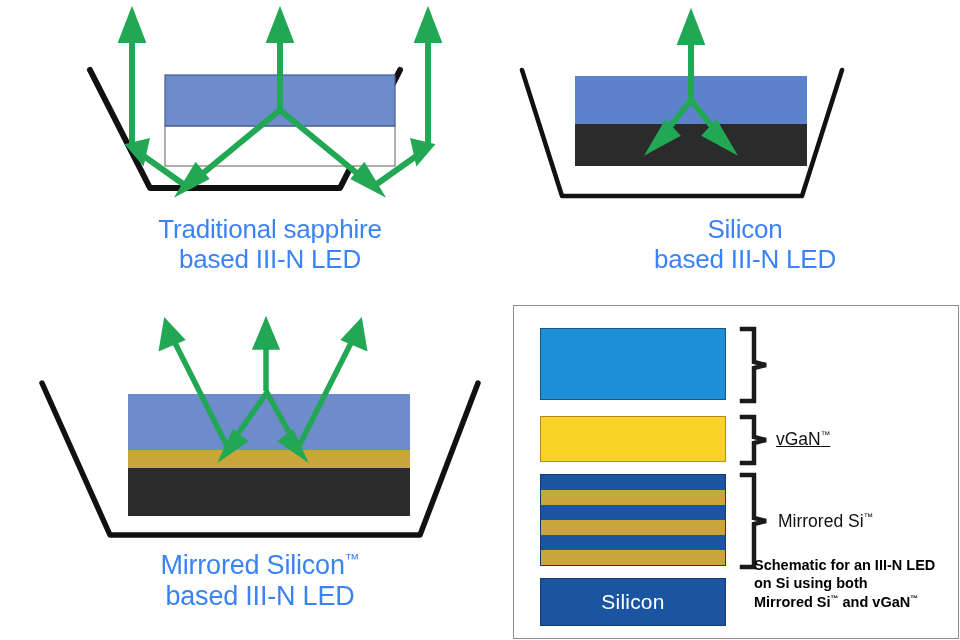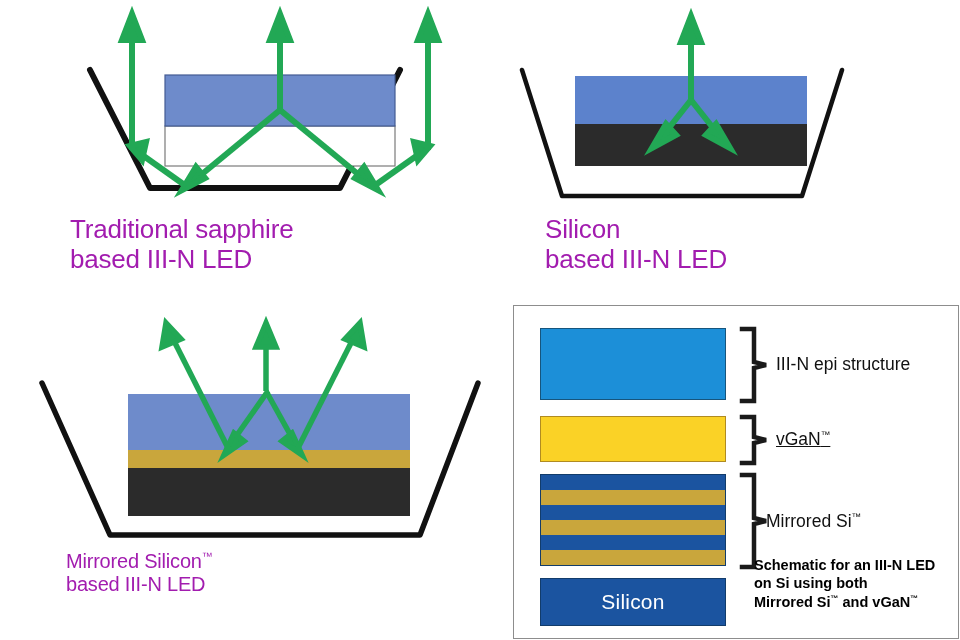--- a/index.html
+++ b/index.html
@@ -24,32 +24,33 @@
   }
   .panel {
     position: absolute;
   }
   .panel-svg {
     position: absolute;
     left: 0; top: 0;
   }
   .caption {
     position: absolute;
+    text-align: center;
     font-family: "Liberation Sans", sans-serif;
     font-weight: 400;
-    color: #a21caf;
+    color: #3b82f6;
     line-height: 1.16;
     letter-spacing: -0.2px;
   }
   .caption .line { display: block; white-space: nowrap; }
 
   
   #cap-sapphire { left: 70px;  top: 214px;  width: 400px; font-size: 26px; }
   #cap-silicon  { left: 545px; top: 214px;  width: 400px; font-size: 26px; }
-  #cap-mirrored { left: 66px;  top: 550px;  width: 420px; font-size: 20px; }
+  #cap-mirrored { left: 50px;  top: 550px;  width: 420px; font-size: 27px; }
 
   .tm {
     font-size: 0.55em;
     vertical-align: super;
     letter-spacing: 0;
   }
 
   
   #legend-panel {
     position: absolute;
@@ -98,21 +99,21 @@
 
   .legend-row-label {
     position: absolute;
     font-size: 17.5px;
     color: #111111;
     white-space: nowrap;
     font-family: "Liberation Sans", sans-serif;
   }
   #lbl-epi    { left: 262px; top: 48px; }
   #lbl-vgan   { left: 262px; top: 123px; text-decoration: underline; }
-  #lbl-mirror { left: 252px; top: 205px; text-align: right; }
+  #lbl-mirror { left: 264px; top: 205px; text-align: right; }
 
   .brace {
     position: absolute;
   }
 
   #legend-caption {
     position: absolute;
     left: 240px;
     top: 250px;
     width: 210px;
@@ -253,21 +254,20 @@
     </svg>
 
     <svg class="brace" style="left:222px;top:108px;" width="40" height="52" viewBox="0 0 40 52">
       <path d="M 6 3 L 18 3 L 18 23 L 30 26 L 18 29 L 18 49 L 6 49" fill="none" stroke="#1a1a1a" stroke-width="4.5" stroke-linecap="square" stroke-linejoin="miter"></path>
     </svg>
 
     <svg class="brace" style="left:222px;top:166px;" width="40" height="98" viewBox="0 0 40 98">
       <path d="M 6 3 L 18 3 L 18 46 L 30 49 L 18 52 L 18 95 L 6 95" fill="none" stroke="#1a1a1a" stroke-width="4.5" stroke-linecap="square" stroke-linejoin="miter"></path>
     </svg>
 
-    <div class="legend-row-label" id="lbl-epi">III-N epi structure</div>
 
     <div class="legend-row-label" id="lbl-vgan">
       vGaN<span class="tm">™</span>
     </div>
 
     <div class="legend-row-label" id="lbl-mirror">
       Mirrored Si<span class="tm">™</span>
     </div>
 
     <div id="legend-caption">

